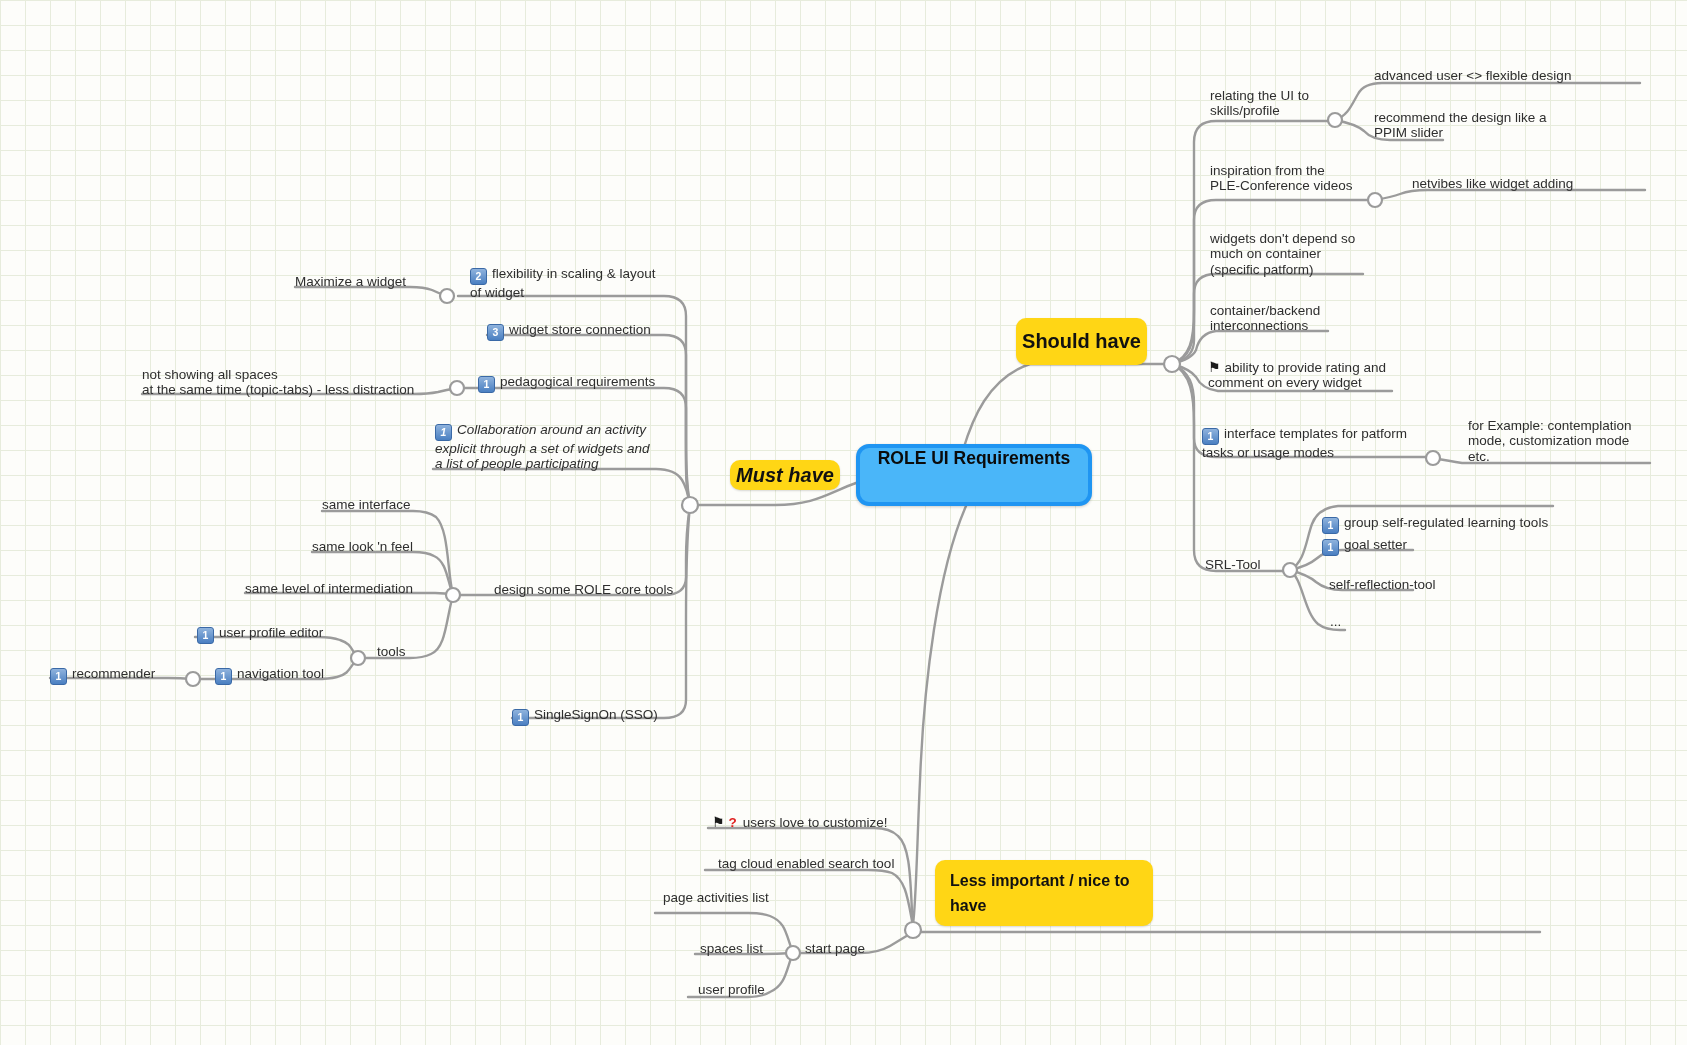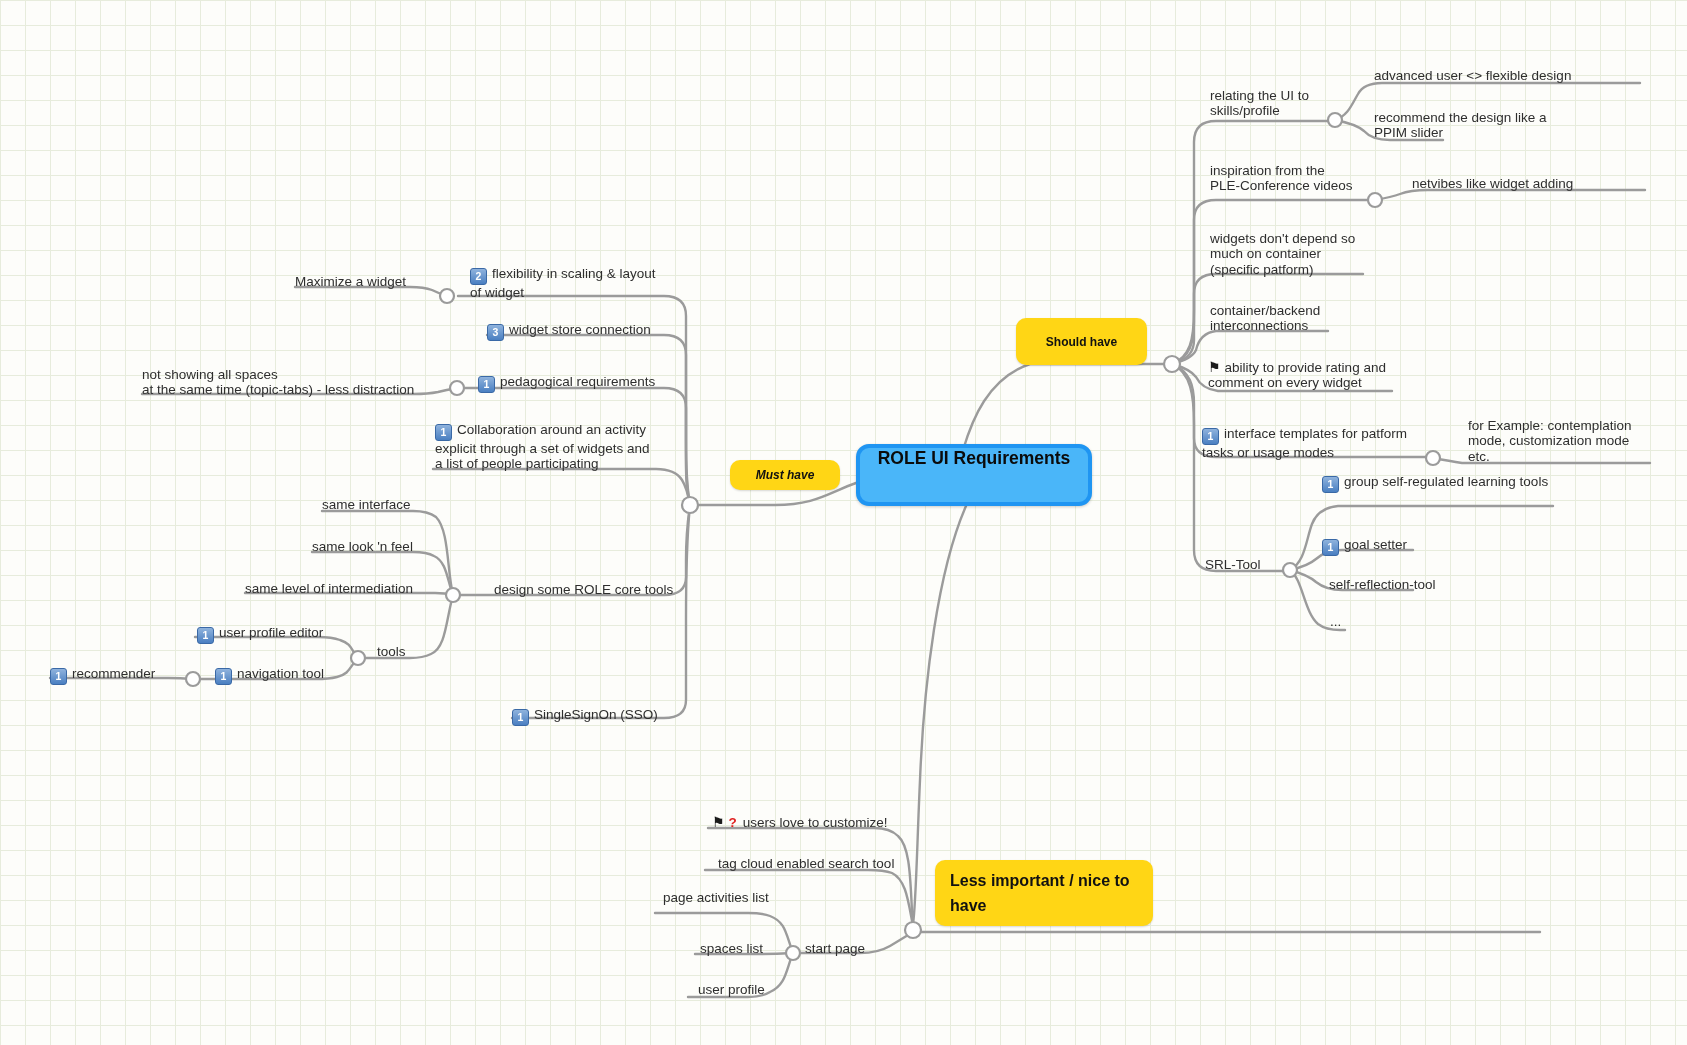--- a/index.html
+++ b/index.html
@@ -21,21 +21,21 @@
     display:inline-block; width:15px; height:15px; margin-right:5px;
     background:linear-gradient(#8fb3dd,#4a7fc1); border:1px solid #3a69a6;
     border-radius:3px; color:#fff; font-size:10.5px; font-weight:bold;
     text-align:center; line-height:15px; vertical-align:-2px;
   }
   .flag { color:#1b1b1b; font-size:14px; margin-right:4px; }
   .qmark { color:#e02020; font-weight:bold; margin-right:6px; }
   .node {
     position:absolute; background:#ffd615; border-radius:10px;
     display:flex; align-items:center; justify-content:center;
-    font-weight:bold; font-size:12px; color:#111; cursor:default;
+    font-weight:bold; font-size:20px; color:#111; cursor:default;
     box-shadow:0 1px 2px rgba(0,0,0,0.15);
   }
   .node.multiline { justify-content:flex-start; padding:0 15px; white-space:pre-line; line-height:25px; }
   .root-node {
     position:absolute; background:#4ab6f9; border:4px solid #1f95f2; border-radius:13px;
     display:flex; align-items:flex-start; justify-content:center;
     font-weight:bold; font-size:17.5px; color:#0b0b0b; cursor:default;
     box-shadow:0 1px 3px rgba(0,0,0,0.2);
   }
 </style>
@@ -135,21 +135,21 @@
   <div class="lbl" style="left:487px; top:306px;">
     <span class="badge">3</span><span>widget store connection</span>
   </div>
   <div class="lbl" style="left:478px; top:358px;">
     <span class="badge">1</span><span>pedagogical requirements</span>
   </div>
   <div class="lbl" style="left:142px; top:351px;">
     <span>not showing all spaces
 at the same time (topic-tabs) - less distraction</span>
   </div>
-  <div class="lbl" style="left:435px; top:406px;">
+  <div class="lbl" style="left:435px; top:406px;font-style:italic;">
     <span class="badge">1</span><span>Collaboration around an activity
 explicit through a set of widgets and
 a list of people participating</span>
   </div>
   <div class="lbl" style="left:322px; top:481px;">
     <span>same interface</span>
   </div>
   <div class="lbl" style="left:312px; top:523px;">
     <span>same look 'n feel</span>
   </div>
@@ -211,21 +211,21 @@
 tasks or usage modes</span>
   </div>
   <div class="lbl" style="left:1468px; top:402px;">
     <span>for Example: contemplation
 mode, customization mode
 etc.</span>
   </div>
   <div class="lbl" style="left:1205px; top:541px;">
     <span>SRL-Tool</span>
   </div>
-  <div class="lbl" style="left:1322px; top:458px;">
+  <div class="lbl" style="left:1322px; top:499px;">
     <span class="badge">1</span><span>group self-regulated learning tools</span>
   </div>
   <div class="lbl" style="left:1322px; top:521px;">
     <span class="badge">1</span><span>goal setter</span>
   </div>
   <div class="lbl" style="left:1329px; top:561px;">
     <span>self-reflection-tool</span>
   </div>
   <div class="lbl" style="left:1330px; top:598px;">
     <span>...</span>

